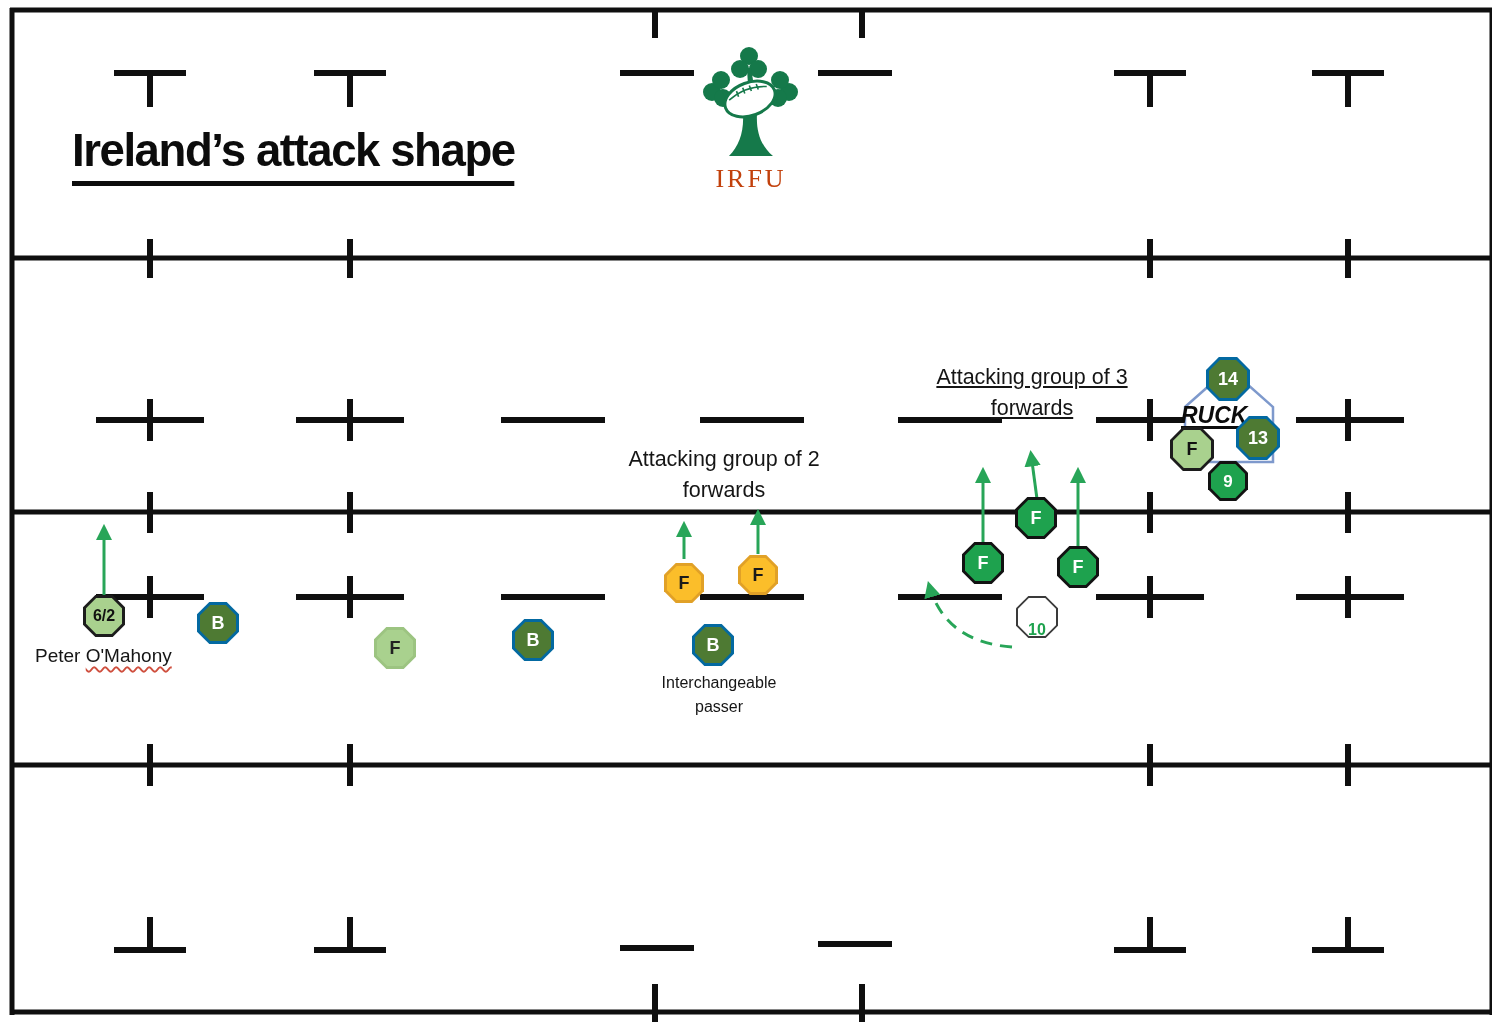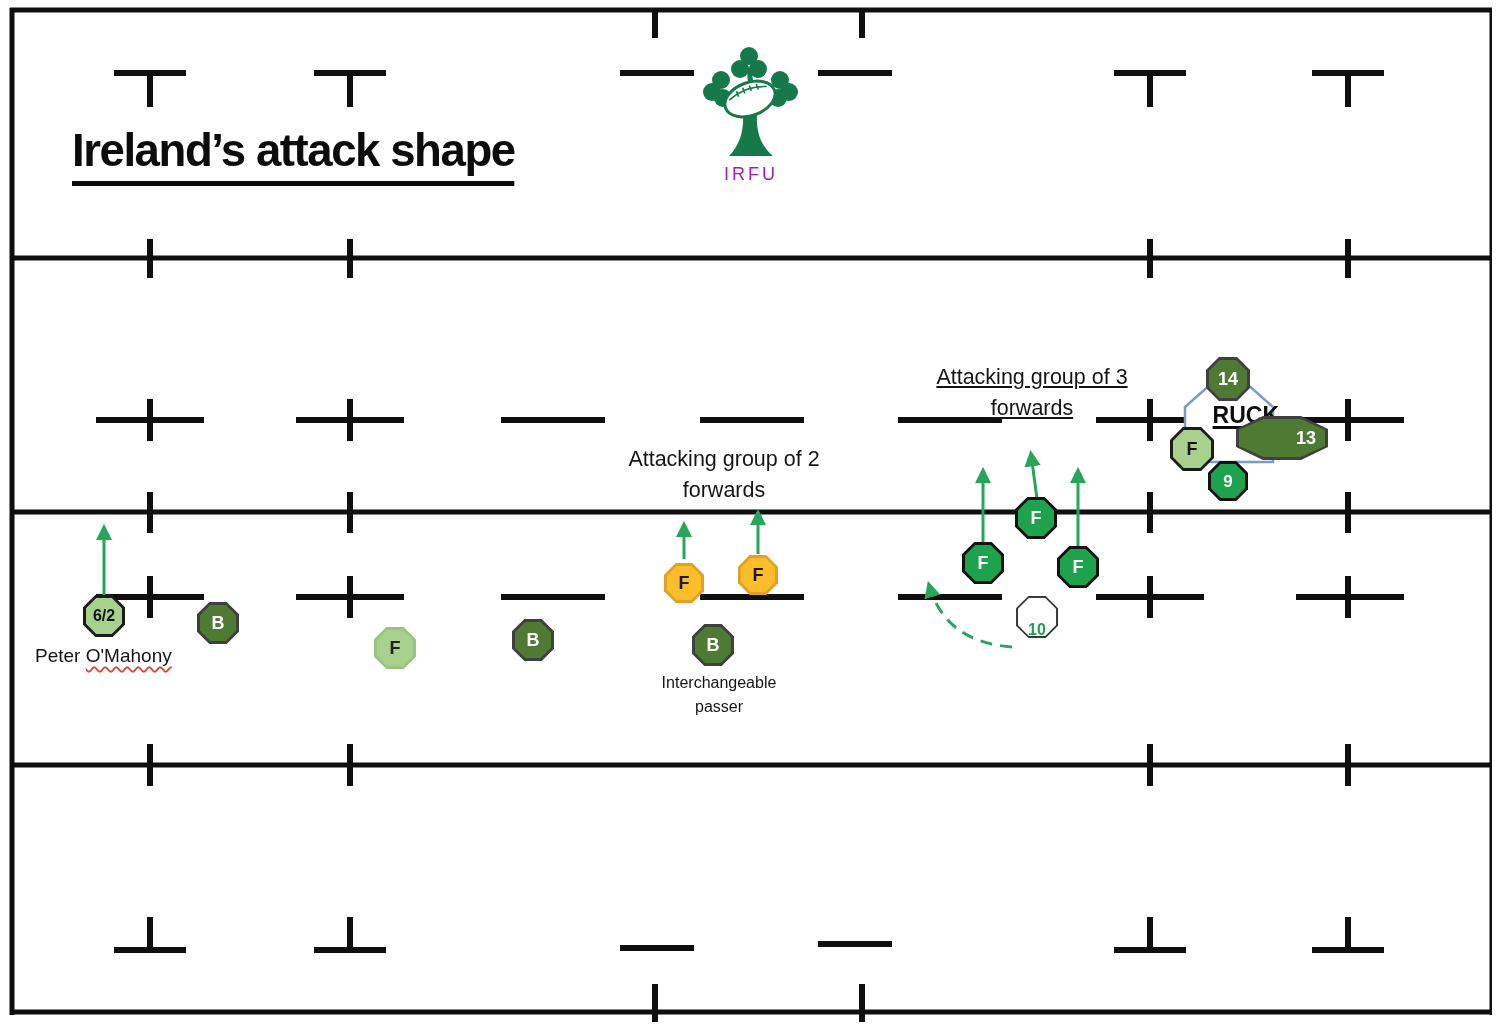--- a/index.html
+++ b/index.html
@@ -10,46 +10,46 @@
   svg.layer{position:absolute;left:0;top:0;pointer-events:none;}
   
   .title{
     position:absolute;left:72px;top:124px;
     font-size:47px;font-weight:700;letter-spacing:-1.5px;color:#0c0c0c;
     border-bottom:5px solid #0c0c0c;padding-bottom:5px;line-height:1.1;
     transform:scaleX(0.97);transform-origin:left center;white-space:nowrap;
   }
   
   .logo{position:absolute;left:697px;top:42px;width:108px;text-align:center;}
-  .logo-text{font-family:Liberation Sans, sans-serif;color:#a21caf;font-size:18px;letter-spacing:3px;margin-top:-4px;}
+  .logo-text{font-family:Liberation Serif, serif;color:#c2410c;font-size:26px;letter-spacing:3px;margin-top:-4px;}
   
   .ann{position:absolute;text-align:center;font-size:21.5px;line-height:31px;color:#151515;}
   .ann.small{font-size:16px;line-height:24px;}
   .name-label{position:absolute;font-size:19px;color:#151515;white-space:nowrap;}
   .name-label .squiggle{
     text-decoration-line:underline;text-decoration-style:wavy;
     text-decoration-color:#cf4f3e;text-decoration-thickness:2px;text-underline-offset:4px;
   }
   .ruck-label{
-    position:absolute;left:1181px;top:402px;width:98px;text-align:right;
+    position:absolute;left:1181px;top:402px;width:98px;text-align:left;
     font-size:23px;font-weight:700;color:#0c0c0c;
-    text-decoration:underline;text-decoration-thickness:3px;text-underline-offset:3px;
+    text-decoration:underline;text-decoration-thickness:3px;text-underline-offset:3px;font-style:italic;
   }
   
   .oct{
     position:absolute;width:42px;height:42px;
     clip-path:polygon(29.3% 0%,70.7% 0%,100% 29.3%,100% 70.7%,70.7% 100%,29.3% 100%,0% 70.7%,0% 29.3%);
     display:flex;align-items:center;justify-content:center;
   }
   .oct .fill{
     position:absolute;inset:2.8px;
     clip-path:polygon(29.3% 0%,70.7% 0%,100% 29.3%,100% 70.7%,70.7% 100%,29.3% 100%,0% 70.7%,0% 29.3%);
   }
   .oct .lbl{position:relative;font-weight:700;font-size:18px;line-height:1;}
-  .oct.dark{background:#404040;}      .oct.dark .fill{background:#4e7a33;}      .oct.dark .lbl{color:#fff;}
+  .oct.dark{background:#0369a1;}      .oct.dark .fill{background:#4e7a33;}      .oct.dark .lbl{color:#fff;}
   .oct.bright{background:#121212;}    .oct.bright .fill{background:#1ea24e;}    .oct.bright .lbl{color:#fff;}
   .oct.light{background:#1c1c1c;}     .oct.light .fill{background:#a9d18e;}     .oct.light .lbl{color:#111;}
   .oct.lightsoft{background:#9cc481;} .oct.lightsoft .fill{background:#a9d18e;} .oct.lightsoft .lbl{color:#222;}
   .oct.orange{background:#e1a127;}    .oct.orange .fill{background:#fbbe2a;}    .oct.orange .lbl{color:#1a1a1a;}
   .oct.whiteoct{background:#3a3a3a;}  .oct.whiteoct .fill{background:#ffffff;inset:1.8px;} .oct.whiteoct .lbl{color:#1ea24e;font-size:16px;}
   .sz40{width:40px;height:40px;} .sz44{width:44px;height:44px;}
 </style>
 </head>
 <body>
 
@@ -245,21 +245,21 @@
       <span class="lbl">F</span>
   </div>
   <div class="oct whiteoct" style="left:1016px;top:596px;align-items:flex-end;">
     <div class="fill"></div>
       <span class="lbl">10</span>
   </div>
   <div class="oct dark sz44" style="left:1206px;top:357px;">
     <div class="fill"></div>
       <span class="lbl">14</span>
   </div>
-  <div class="oct dark sz44" style="left:1236px;top:416px;padding-left:48px;">
+  <div class="oct dark sz44" style="left:1236px;top:416px;">
     <div class="fill"></div>
       <span class="lbl">13</span>
   </div>
   <div class="oct light sz44" style="left:1170px;top:427px;">
     <div class="fill"></div>
       <span class="lbl">F</span>
   </div>
   <div class="oct bright sz40" style="left:1208px;top:461px;">
     <div class="fill"></div>
       <span class="lbl" style="font-size:17px;">9</span>

